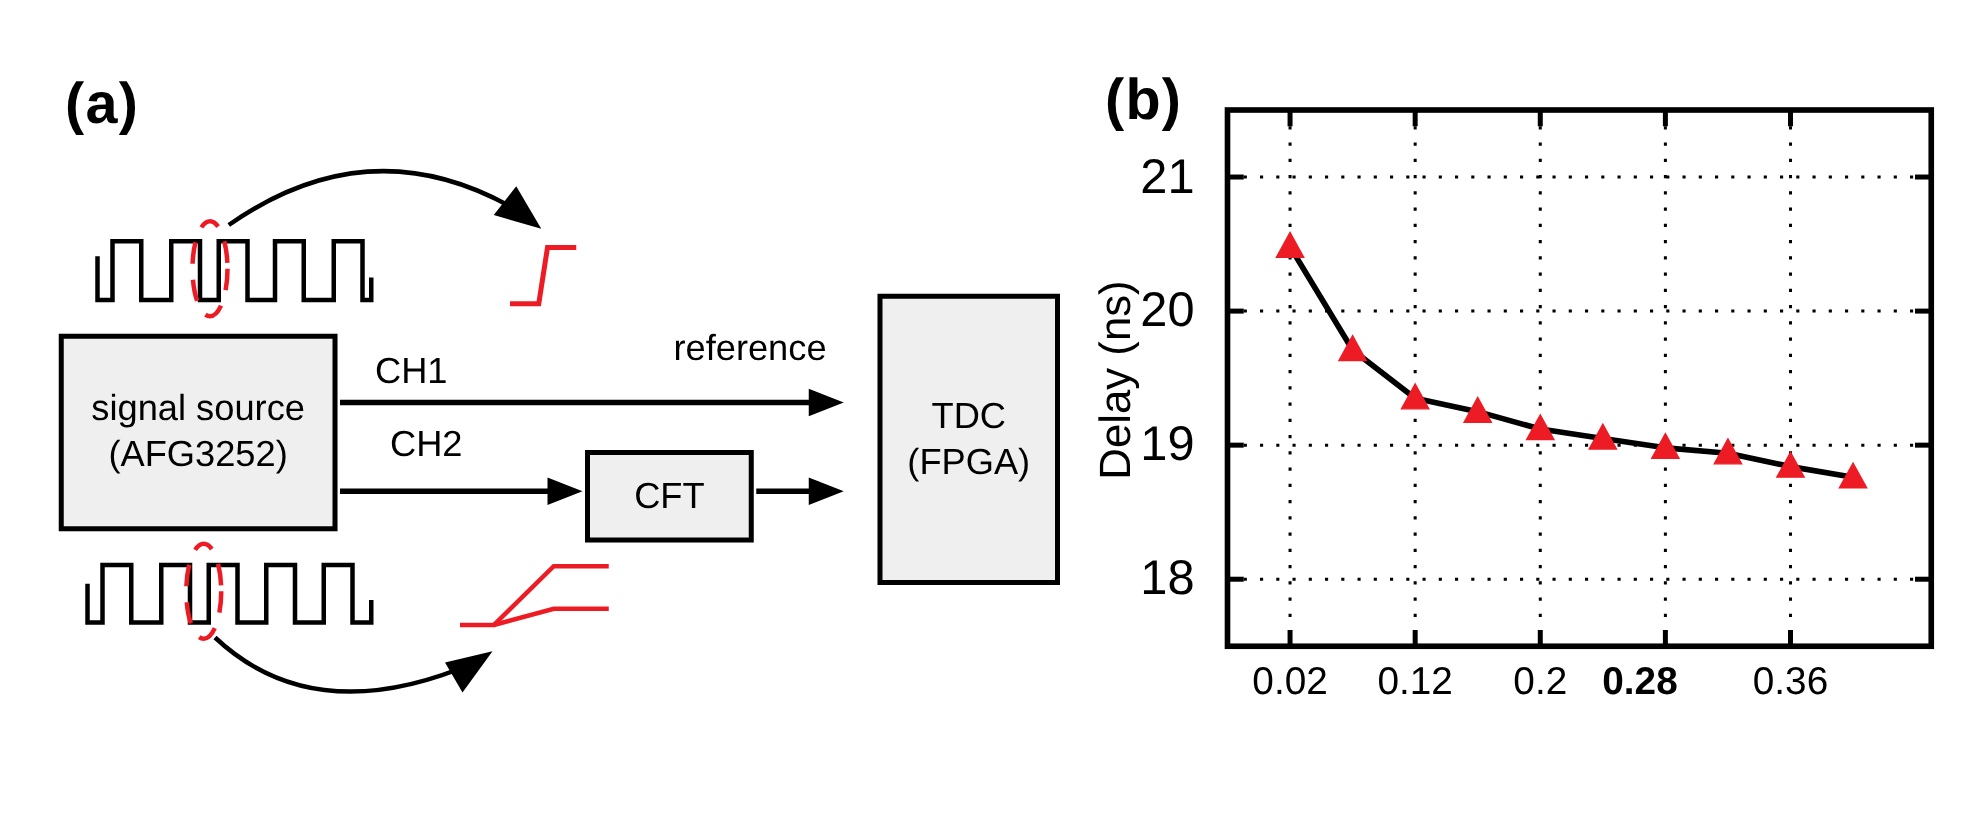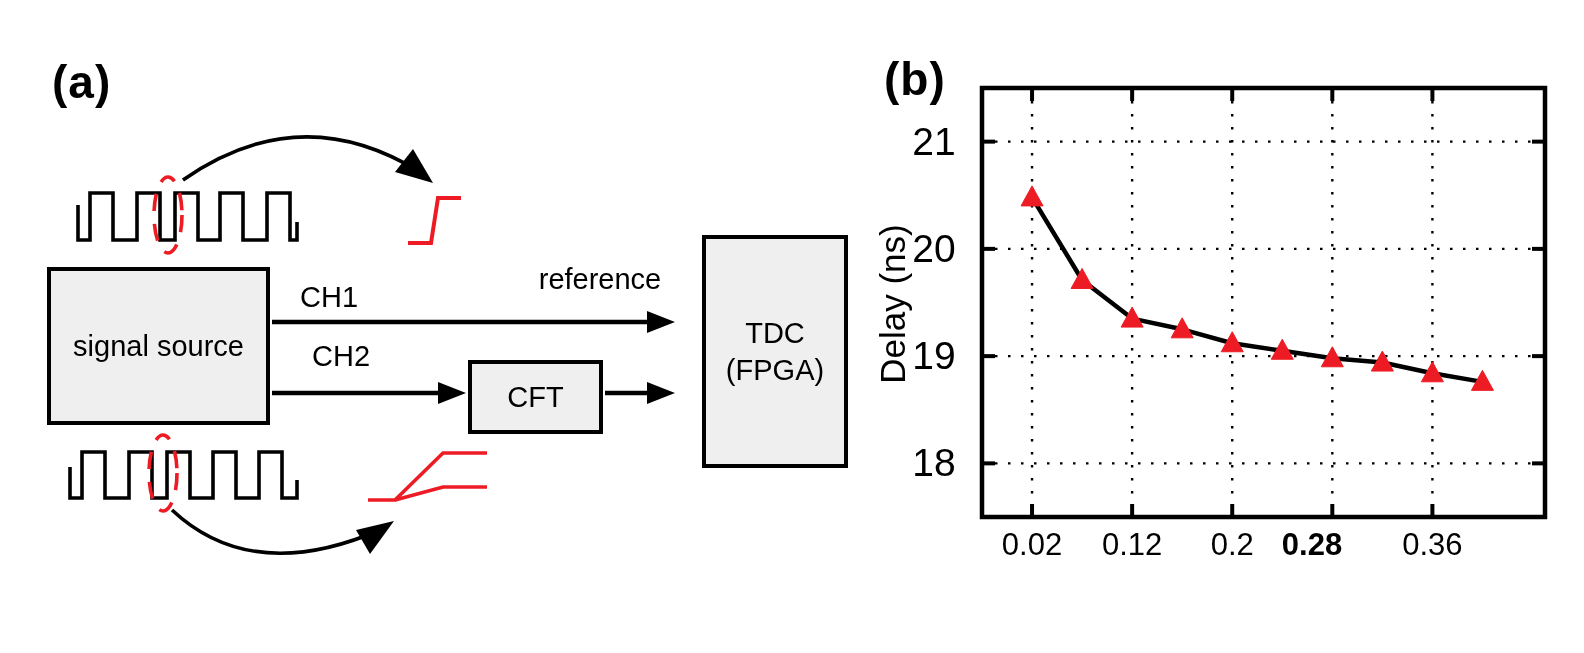--- a/index.html
+++ b/index.html
@@ -88,20 +88,21 @@
       <path d="M1382.3555555555556,351.0599999999999 L1393.3555555555556,371.0599999999999 L1371.3555555555556,371.0599999999999 Z" fill="#ed1c24" stroke="#ed1c24" stroke-width="1"></path>
       <path d="M1432.4,361.785 L1443.4,381.785 L1421.4,381.785 Z" fill="#ed1c24" stroke="#ed1c24" stroke-width="1"></path>
       <path d="M1482.4444444444443,370.36499999999984 L1493.4444444444443,390.36499999999984 L1471.4444444444443,390.36499999999984 Z" fill="#ed1c24" stroke="#ed1c24" stroke-width="1"></path>
     </svg>
 
   <div class="panel-label" style="left:52px;top:55px;">(a)</div>
   <div class="panel-label" style="left:884px;top:52px;">(b)</div>
 
   <div class="box" style="left:47px;top:267px;width:223px;height:158px;">
     <div>signal source</div>
+    <div>(AFG3252)</div>
   </div>
   <div class="box" style="left:468px;top:360px;width:135px;height:74px;">
     <div>CFT</div>
   </div>
   <div class="box" style="left:677px;top:235px;width:146px;height:233px;margin-left:25px;">
     <div>TDC</div>
     <div>(FPGA)</div>
   </div>
 
   <div class="dlabel" style="left:300px;top:281px;">CH1</div>

